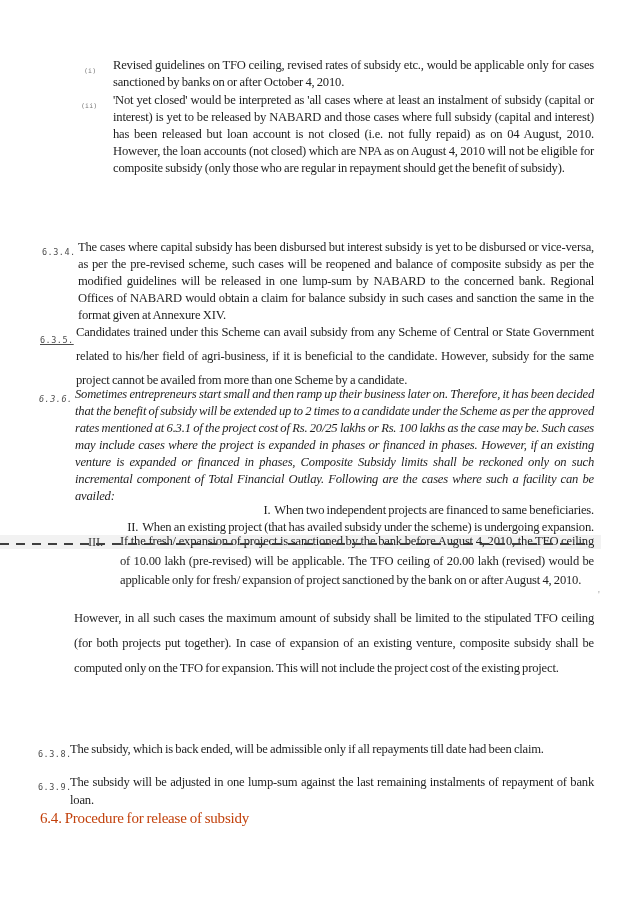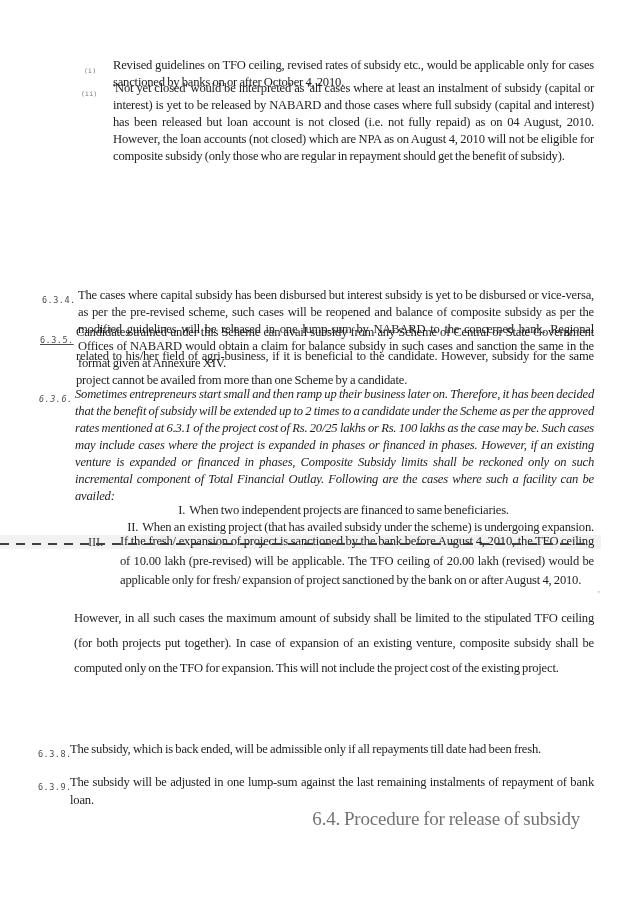--- a/index.html
+++ b/index.html
@@ -31,47 +31,47 @@
     position:absolute;
     font-family:"DejaVu Sans Mono", monospace;
     font-size:6.5px;
     letter-spacing:0.2px;
     color:#777;
     top:6px;
   }
   
   #b-i   { top:57px;  left:113px; width:481px; }
   #b-i .marker-roman   { left:-29px; }
-  #b-ii  { top:80px;  left:113px; width:481px; }
+  #b-ii  { top:92px;  left:113px; width:481px; }
   #b-ii .marker-roman  { left:-32px; }
   #b-iii { top:192px; left:113px; width:481px; }
   #b-iii .marker-roman { left:-34px; }
   
-  #b-634 { top:239px; left:78px; width:516px;margin-top:48px; }
+  #b-634 { top:239px; left:78px; width:516px; }
   #b-635 { top:320px; left:76px; width:518px; line-height:24px; }
   #b-636 { top:386px; left:75px; width:519px;font-style:italic; }
   .num-marker { left:-36px; }
   #b-635 .marker-mono { top:8px;text-decoration:underline; }
   
-  #b-sub1 { top:502px; left:93px;  width:501px; text-align:center; }
+  #b-sub1 { top:502px; left:93px;  width:501px; text-align:right; }
   #b-sub2 { top:519px; left:90px;  width:504px; text-align:right; }
   #b-sub3 { top:532px; left:120px; width:474px; line-height:19.5px; }
   #b-sub3 .marker-sub { position:absolute; left:-32px; top:1px; font-size:12.6px; color:#404040; }
   .sub-marker-inline { padding-right:4px; }
   
   #b-how { top:606px; left:74px; width:520px; line-height:25px; }
   
   #b-637 { top:674px; left:71px; width:523px; line-height:22.5px; }
   #b-638 { top:741px; left:70px; width:524px; }
   #b-639 { top:737px; left:70px; width:524px; line-height:18px;margin-top:36px; }
   #b-6310 { top:769px; left:73px; width:521px; line-height:21px; text-indent:30px; }
   #b-637 .marker-mono, #b-638 .marker-mono, #b-639 .marker-mono { left:-32px; }
   #b-6310 .marker-mono { left:-35px; top:6px; }
   
-  #b-64 { top:810px; left:40px; width:540px; text-align:right; font-size:19px; color:#737373; }
+  #b-64 { top:810px; left:40px; width:540px; text-align:left; font-size:15px; color:#c2410c; }
   
   #strike-band {
     position:absolute; top:535px; left:0; width:601px; height:14px;
     background:rgba(130,130,130,0.10);
   }
   #strike-dashes {
     position:absolute; top:543px; left:0; width:591px; height:2px;
     background:repeating-linear-gradient(90deg,#3f3f3f 0 9px, transparent 9px 16px);
   }
   #apostrophe-artifact {
@@ -127,21 +127,21 @@
 
   <div id="strike-dashes"></div>
 
   <div class="para" id="b-how">
     <span>However, in all such cases the maximum amount of subsidy shall be limited to the stipulated TFO ceiling (for both projects put together). In case of expansion of an existing venture, composite subsidy shall be computed only on the TFO for expansion. This will not include the project cost of the existing project.</span>
   </div>
 
 
   <div class="para" id="b-638">
     <span class="marker-mono">6.3.8.</span>
-    <span>The subsidy, which is back ended, will be admissible only if all repayments till date had been fresh.</span>
+    <span>The subsidy, which is back ended, will be admissible only if all repayments till date had been claim.</span>
   </div>
 
   <div class="para" id="b-639">
     <span class="marker-mono">6.3.9.</span>
     <span>The subsidy will be adjusted in one lump-sum against the last remaining instalments of repayment of bank loan.</span>
   </div>
 
 
   <div class="para" id="b-64">
     <span>6.4. Procedure for release of subsidy</span>

